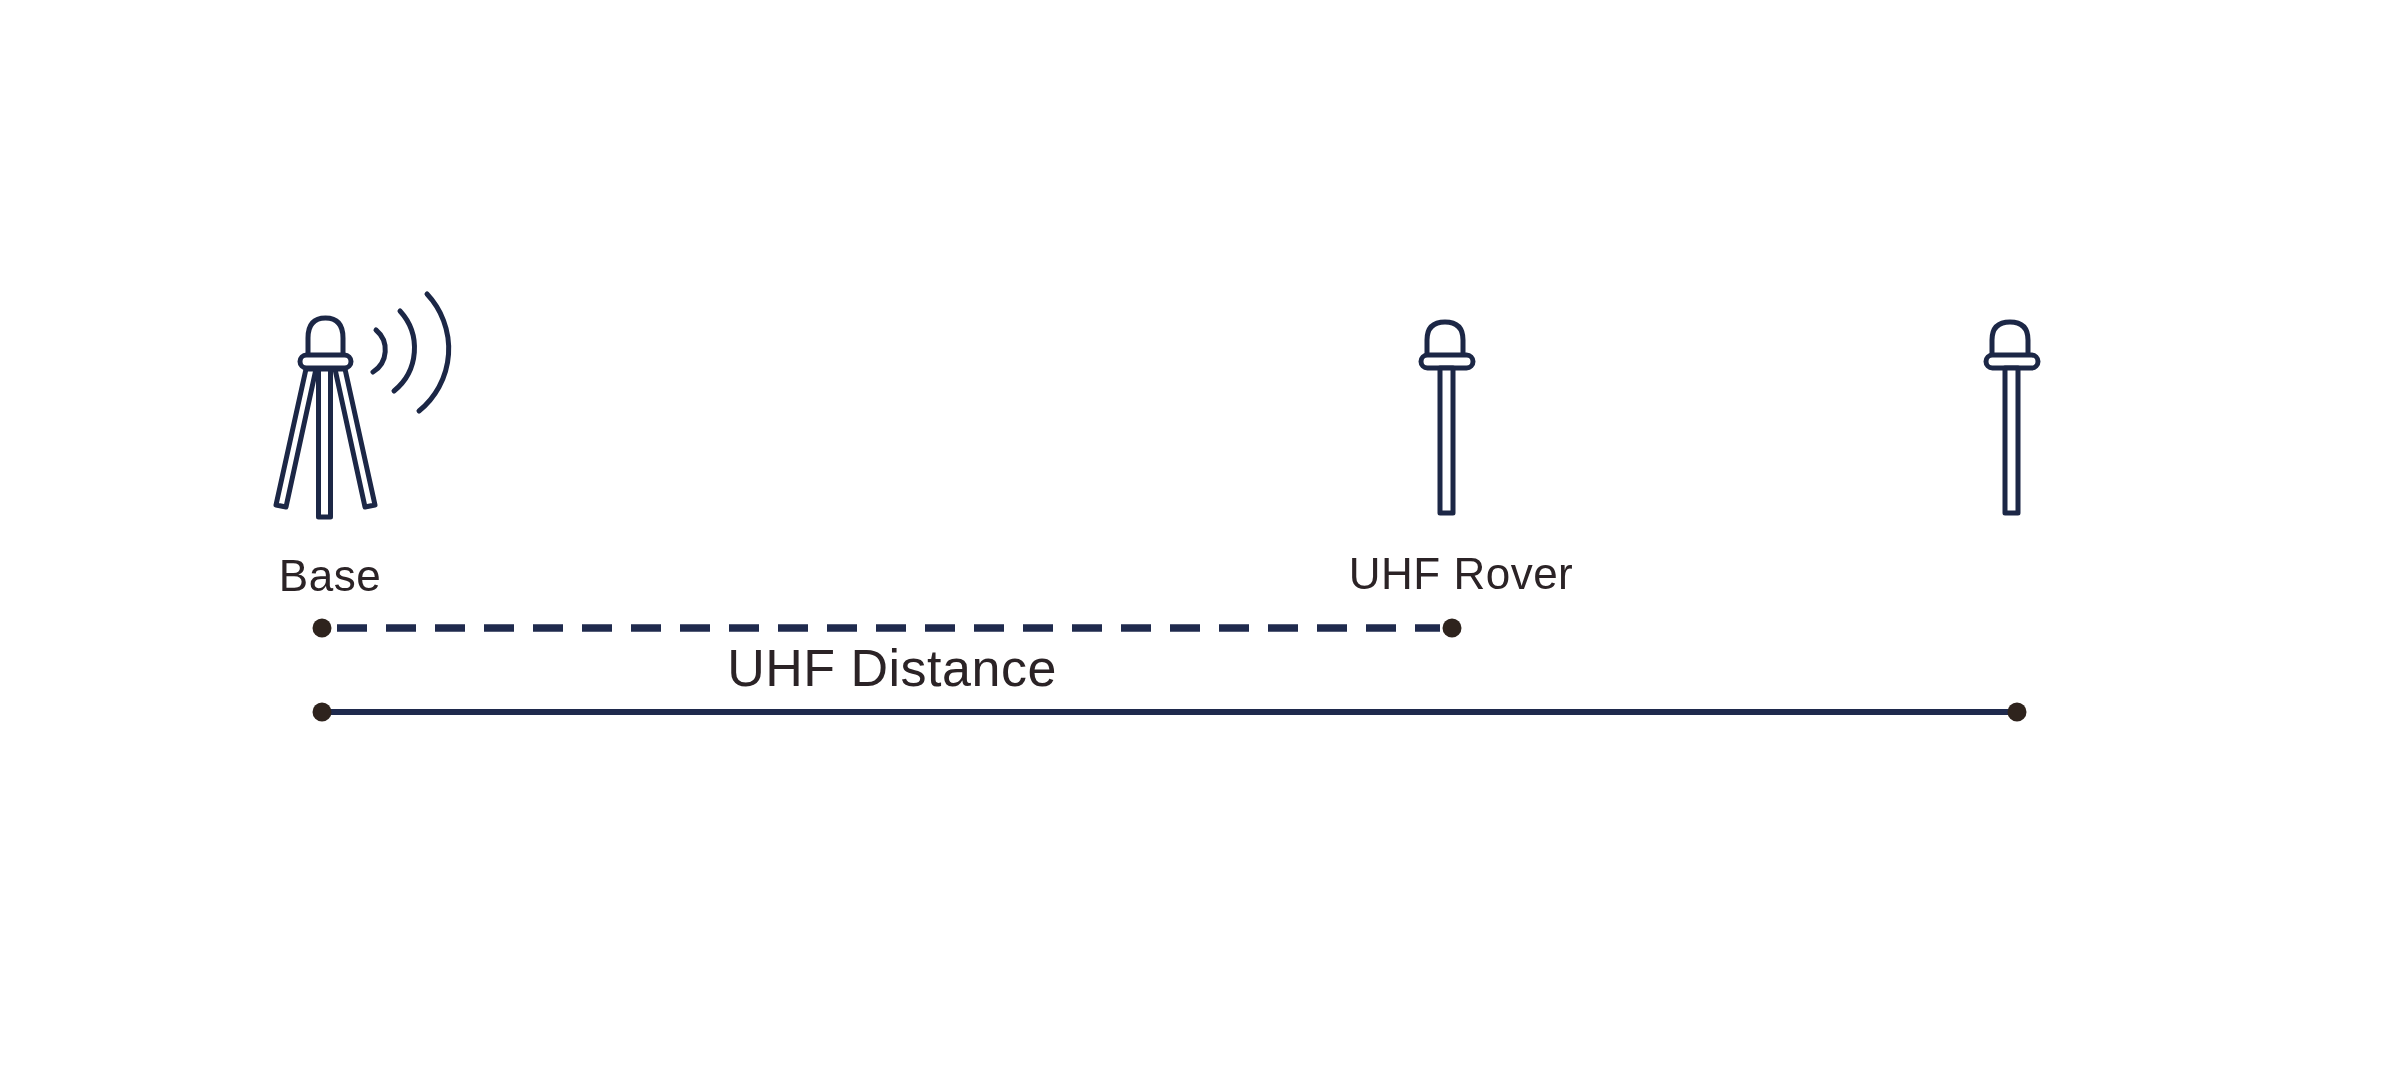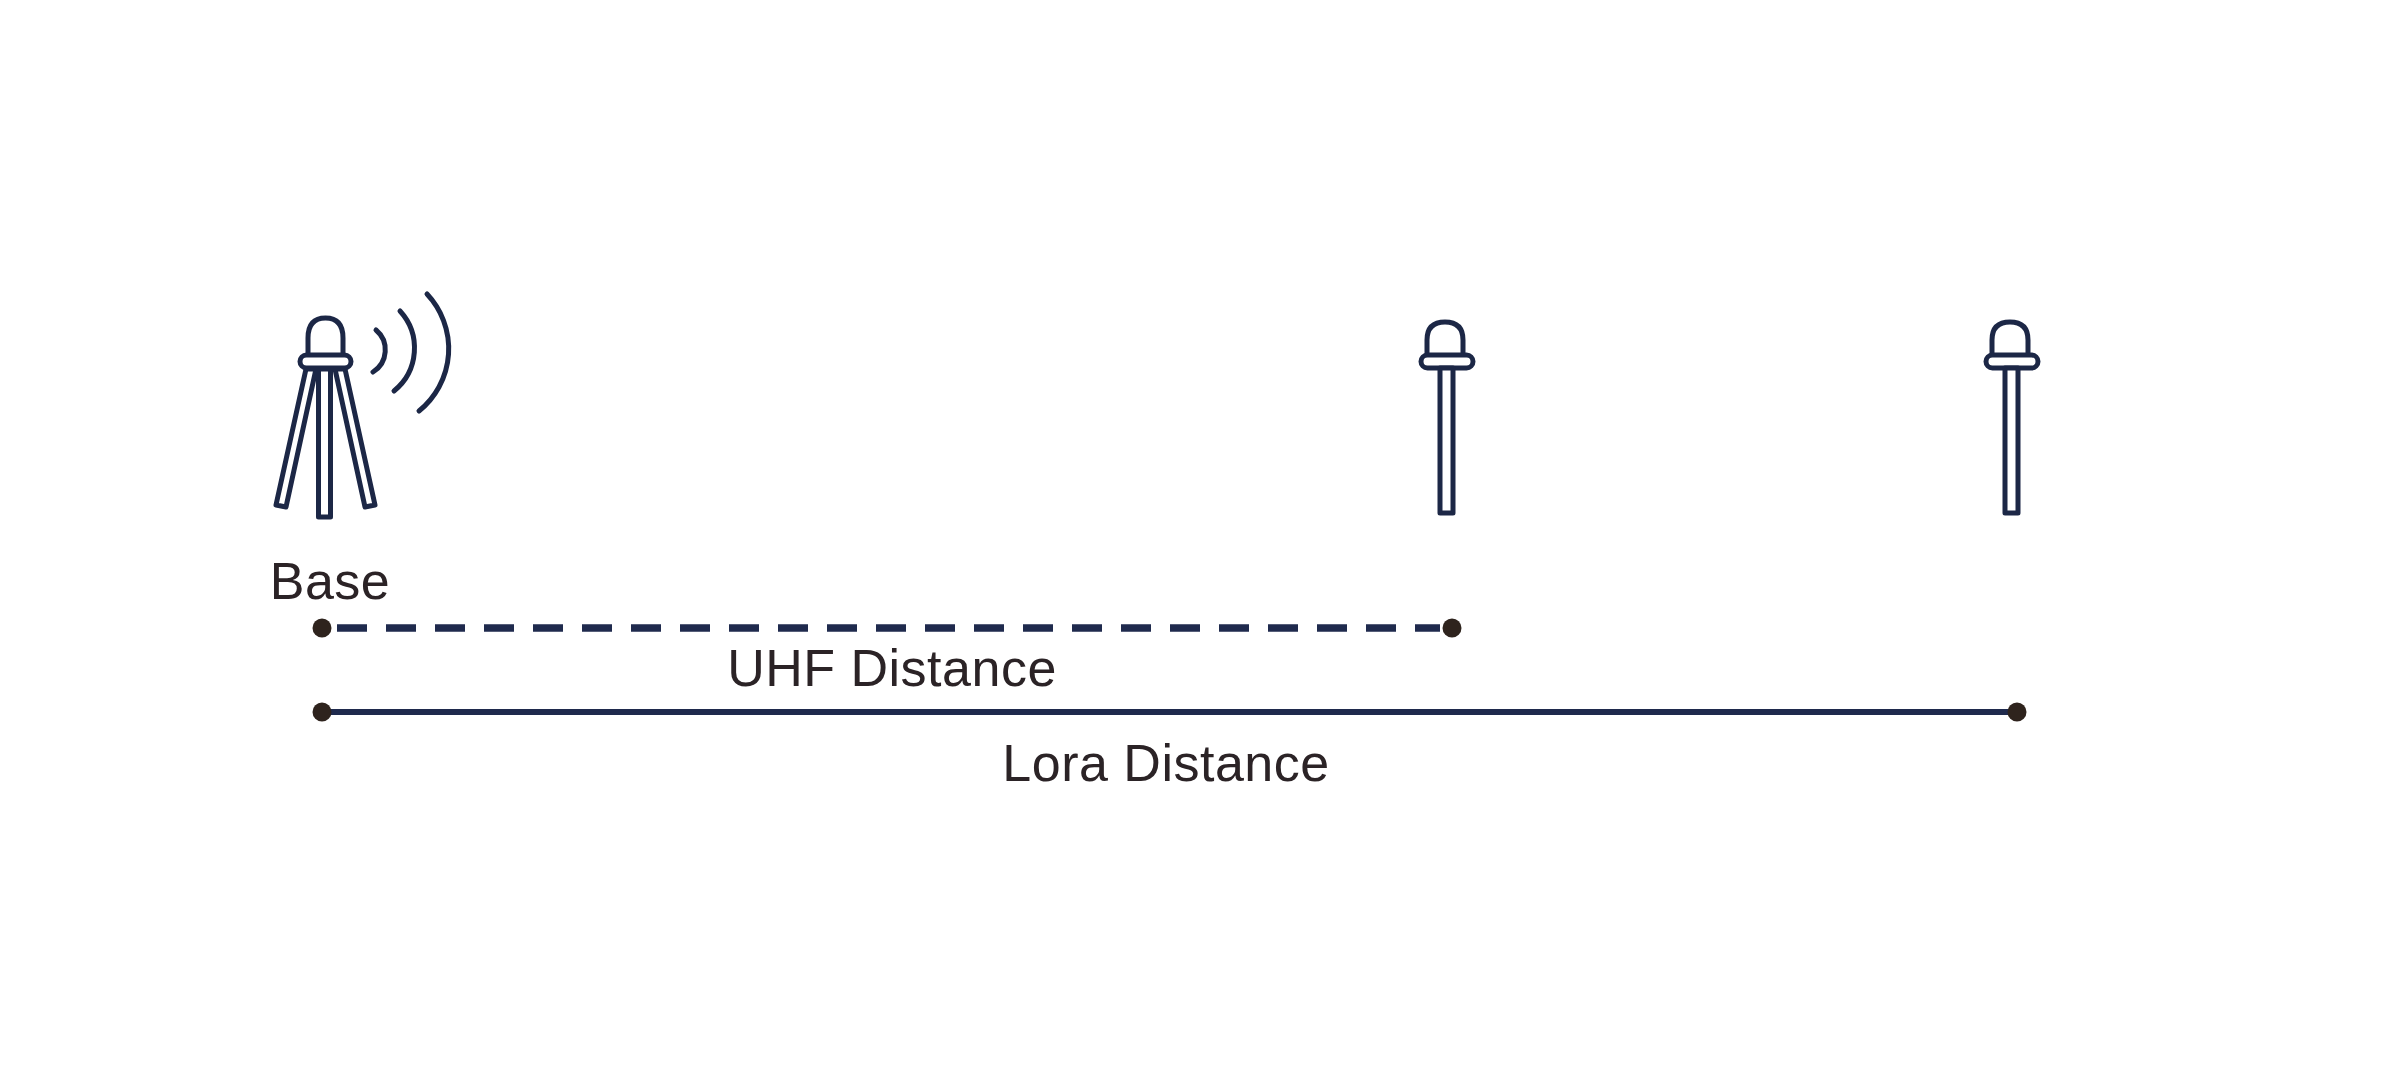--- a/index.html
+++ b/index.html
@@ -18,21 +18,21 @@
     font-family:"Liberation Sans",sans-serif;
   }
   .layer{position:absolute;left:0;top:0;}
   .label{
     position:absolute;
     transform:translateX(-50%);
     color:var(--text);
     white-space:nowrap;
     letter-spacing:0.5px;
   }
-  .node-label{font-size:52px;}
+  .node-label{font-size:44px;}
   .distance-label{font-size:52px;}
   #base-label{left:330px;top:551px;}
   #uhf-rover-label{left:1461px;top:549px;}
   #lora-rover-label{left:2020px;top:549px;}
   #uhf-distance-label{left:892px;top:638px;}
   #lora-distance-label{left:1166px;top:733px;}
   .stroke{fill:none;stroke:var(--icon-stroke);stroke-width:5;stroke-linecap:round;stroke-linejoin:round;}
   .outlined{fill:var(--background);stroke:var(--icon-stroke);stroke-width:5;stroke-linejoin:round;}
   .dist-dashed{stroke:var(--line);stroke-width:7.5;stroke-dasharray:30 19;}
   .dist-solid{stroke:var(--line);stroke-width:6;}
@@ -81,19 +81,19 @@
 
     <g>
       <line class="dist-solid" x1="322" y1="712" x2="2017" y2="712"></line>
       <circle class="dot" cx="322" cy="712" r="9.5"></circle>
       <circle class="dot" cx="2017" cy="712" r="9.5"></circle>
     </g>
   </svg>
 
   <div id="base-label" class="label node-label">Base</div>
 
+  <div id="uhf-rover-label" class="label node-label">UHF Rover</div>
 
 
   <div id="uhf-distance-label" class="label distance-label">UHF Distance</div>
 
-  <div id="lora-distance-label" class="label distance-label">Lora Distance</div>
 
 </div>
 
 </body></html>

